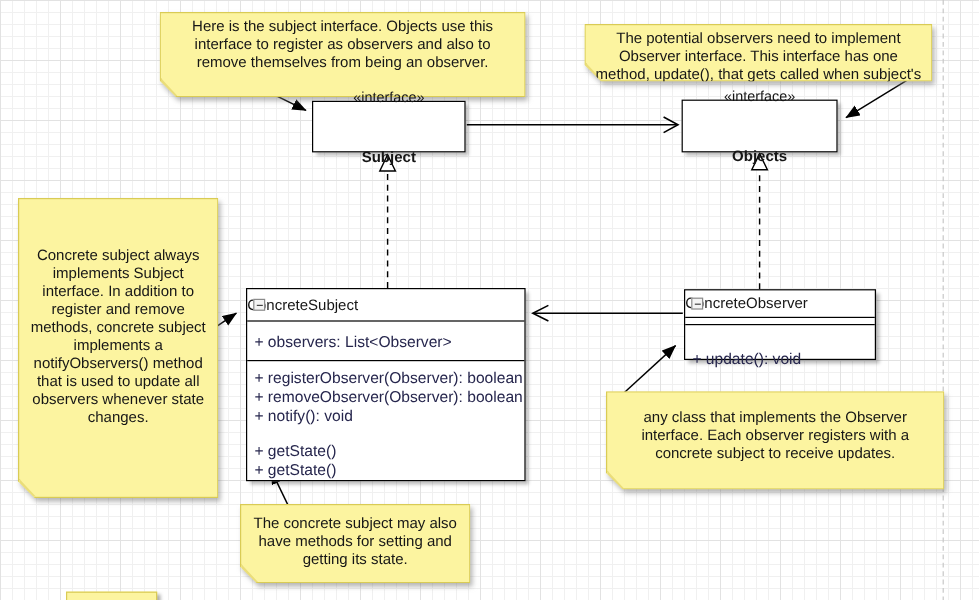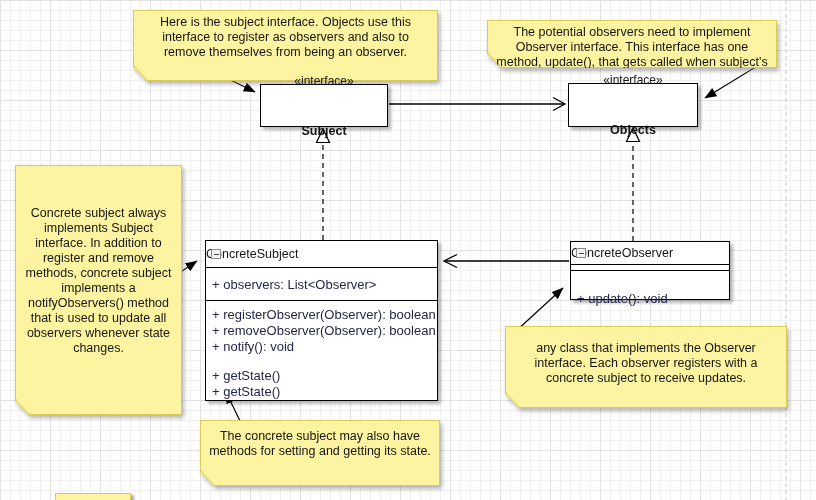--- a/index.html
+++ b/index.html
@@ -122,21 +122,21 @@
     </div>
   </div>
 
   <div class="note-wrap note-right" style="left:505px;top:326px;width:282px;height:82px;">
     <div class="note">
         <div class="fold"></div>
       <div class="txt">any class that implements the Observer interface. Each observer registers with a concrete subject to receive updates.</div>
     </div>
   </div>
 
-  <div class="note-wrap note-bottom" style="left:200px;top:420px;width:240px;height:66px;">
+  <div class="note-wrap note-bottom" style="left:200px;top:420px;width:192px;height:66px;">
     <div class="note">
         <div class="fold"></div>
       <div class="txt">The concrete subject may also have methods for setting and getting its state.</div>
     </div>
   </div>
 
   <div class="partial-note" style="left:55px;top:493px;width:76px;height:10px;"></div>
 
   <div class="uml iface" style="left:260px;top:84px;width:128px;height:43px;">
     <div class="stereo">«interface»</div>

